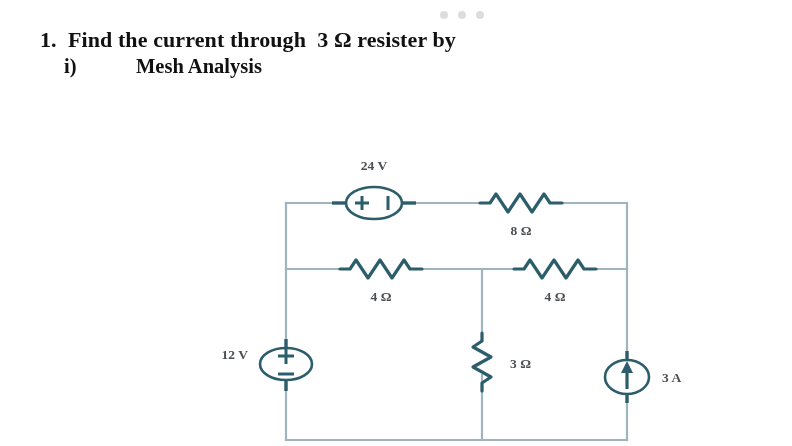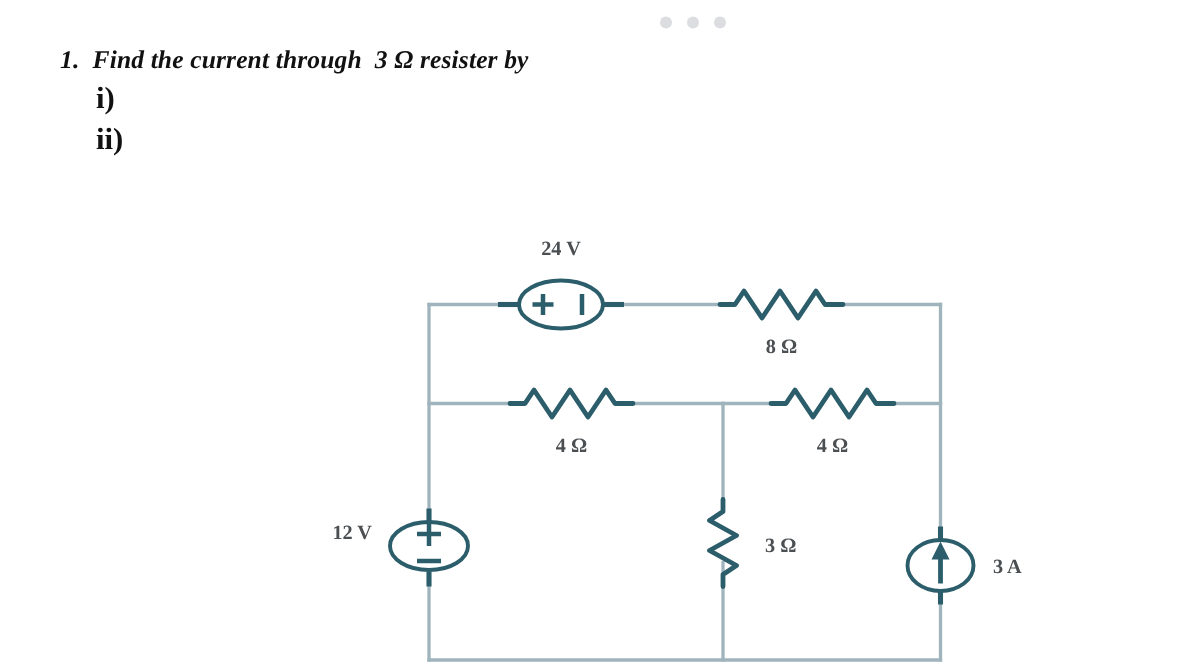--- a/index.html
+++ b/index.html
@@ -42,22 +42,21 @@
     width: 560px;
   }
   .q-line {
     font-weight: bold;
     font-size: 20.5px;
     line-height: 27px;
     white-space: pre;
     letter-spacing: 0.1px;
   }
   .q-title {
-    font-size: 17px;
-    font-style: italic;
+    font-size: 22px;
   }
   .sub-line {
     display: flex;
     font-weight: bold;
     font-size: 20.5px;
     line-height: 27px;
     padding-left: 24px;
   }
   .sub-roman {
     width: 72px;
@@ -90,24 +89,24 @@
   <span class="dot"></span>
   <span class="dot"></span>
   <span class="dot"></span>
 </div>
 
 <div id="question-block">
   <div class="q-line q-title"><span>1.</span>  <span>Find the current through  3 Ω resister by</span></div>
 
   <div class="sub-line">
     <span class="sub-roman">i)</span>
+    <span class="sub-text">Mesh Analysis</span>
   </div>
 
   <div class="sub-line">
-    <span class="sub-roman">ii)</span>
   </div>
 </div>
 
 <div id="circuit-figure">
   <svg id="circuit-svg" width="620" height="310" viewBox="0 0 620 310" xmlns="http://www.w3.org/2000/svg">
 
     <g stroke="#9fb4bd" stroke-width="2.2" fill="none" stroke-linecap="square">
 
       <line x1="136" y1="50" x2="136" y2="190"></line>
       <line x1="136" y1="232" x2="136" y2="287"></line>

